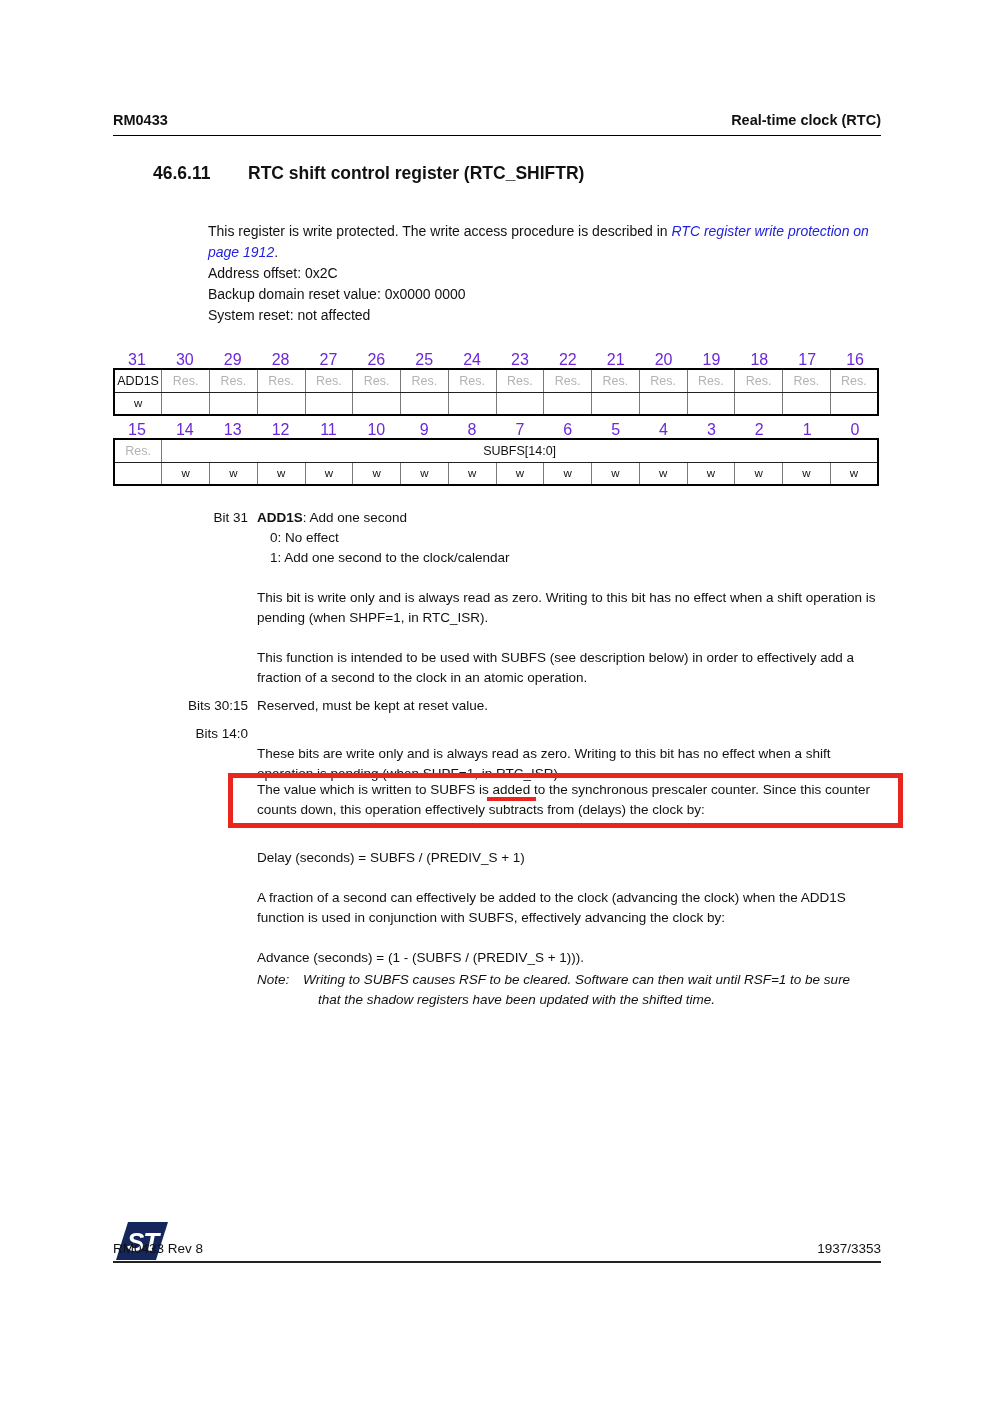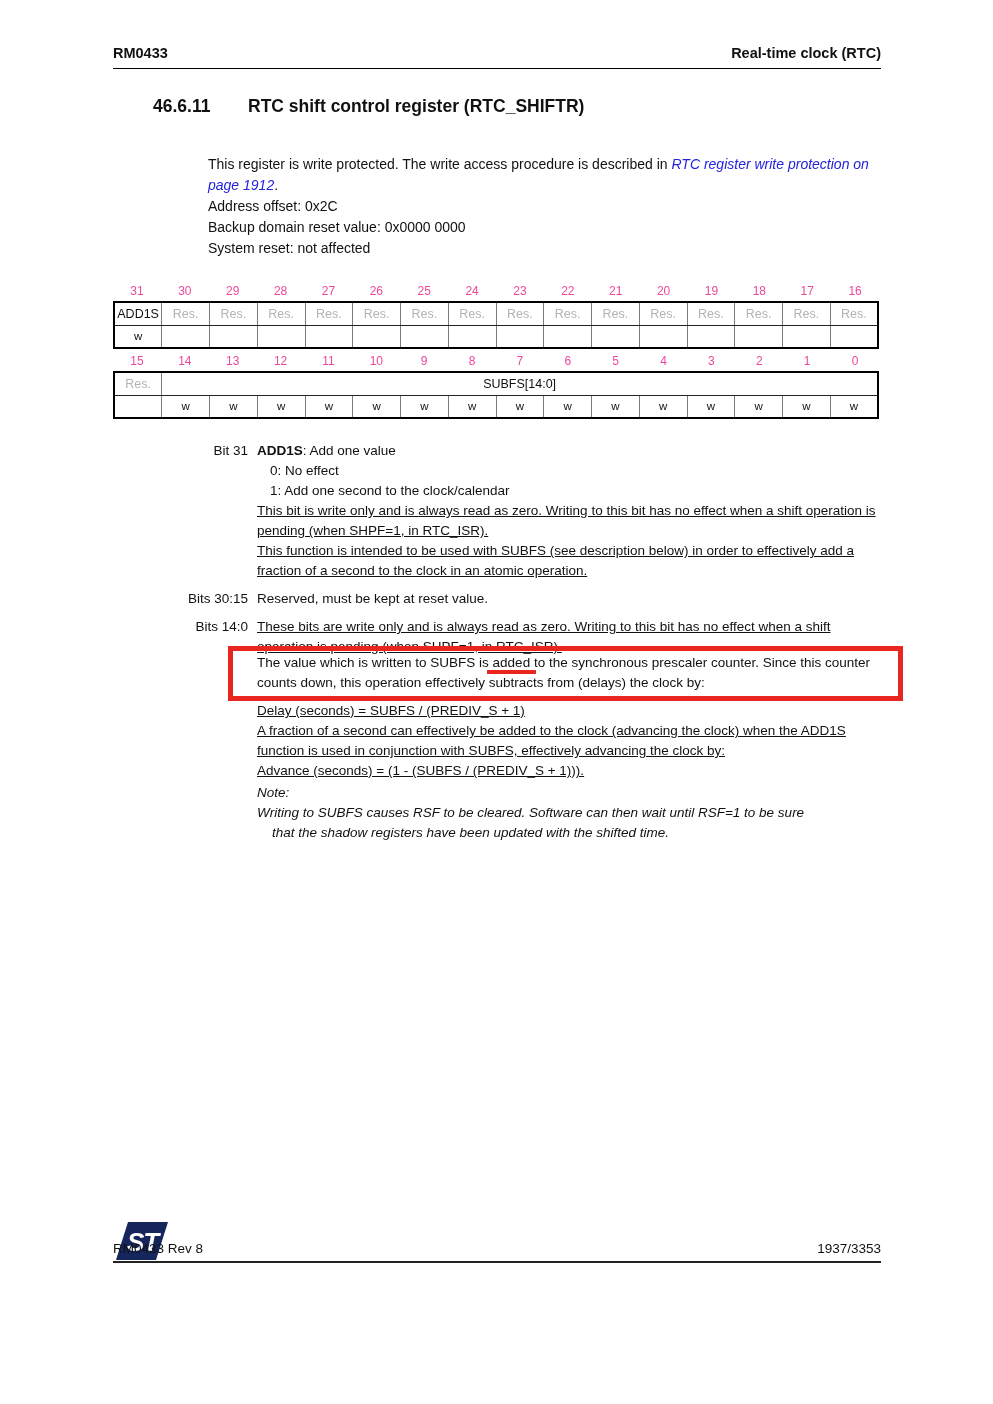--- a/index.html
+++ b/index.html
@@ -9,73 +9,73 @@
     font-family: "Liberation Sans", sans-serif;
     color: #111;
     position: relative;
     overflow: hidden;
   }
   .page { position: absolute; inset: 0; background: #fff; }
   .content { margin: 0 112px 0 113px; width: 768px; }
 
   
   .doc-header {
-    padding-top: 45px;
+    padding-top: 112px;
     display: flex; justify-content: space-between; align-items: flex-end;
     border-bottom: 1.5px solid #000;
     padding-bottom: 7px;
     font-size: 14.5px; font-weight: bold;
   }
 
   
   .section-heading { margin-top: 27px; display: flex; font-size: 17.5px; font-weight: bold; margin-left: 40px; }
   .section-heading .num { width: 95px; }
 
   
   .intro { margin-left: 95px; margin-top: 21px; font-size: 14px; line-height: 21px; }
   .intro .protect { width: 662px; margin-top: 37px; }
   .doc-link { color: #2222dd; font-style: italic; text-decoration: none; }
   .info-line { }
 
   
   .reg-block { margin-top: 25px; }
-  .bitnum-row { display: flex; width: 766px; height: 17px; font-size: 12px; color: #ec4899; }
+  .bitnum-row { display: flex; width: 766px; height: 17px; font-size: 16px; color: #6d28d9; }
   .bitnum-row .bitnum { flex: 1 1 0; text-align: center; }
   table.reg { border-collapse: collapse; table-layout: fixed; width: 766px; border: 2px solid #000; }
   table.reg td { border: 1px solid #7a7a7a; text-align: center; overflow: hidden; }
   table.reg tr.fields td { height: 23px; font-size: 12.5px; border-bottom: 1.4px solid #222; }
   table.reg tr.fields td.res { color: #b3b3b3; }
   table.reg tr.access td { height: 23px; font-size: 11.5px; }
   .reg-gap { height: 5px; }
 
   
   .descriptions { margin-top: 22px; font-size: 13.5px; line-height: 20px; }
   .desc-row { display: flex; margin-top: 8px; }
   .desc-row:first-child { margin-top: 0; }
   .desc-label { width: 135px; text-align: right; flex: none; }
   .desc-body { margin-left: 9px; width: 627px; }
   .fname { font-weight: bold; }
   .val-line { padding-left: 13px; }
-  .desc-para { margin-top: 0; text-decoration: underline; }
+  .desc-para { margin-top: 20px; }
 
   
   .red-box {
     border: 5px solid #e8251f;
     width: 675px;
     margin: -11px 0 0 -29px;
     padding: 2px 10px 3px 24px;
     position: relative; z-index: 2;
     background: transparent;
   }
   .red-underline {
     border-bottom: 4px solid #e8251f;
     padding: 0 6px; margin: 0 -6px;
   }
 
-  .note-row { display: flex; margin-top: 2px; font-style: italic; flex-direction: column; }
+  .note-row { display: flex; margin-top: 2px; font-style: italic; }
   .note-label { width: 46px; flex: none; }
   .note-text { width: 572px; padding-left: 15px; text-indent: -15px; }
 
   
   .doc-footer {
     position: absolute; left: 113px; right: 112px; top: 1221px; height: 42px;
     border-bottom: 2px solid #222;
     font-size: 13.5px;
   }
   .footer-logo { position: absolute; left: 2px; bottom: 0px; }
@@ -249,21 +249,21 @@
         </tbody>
           </table>
       </div>
     </div>
 
     <div class="descriptions">
 
       <div class="desc-row">
         <div class="desc-label">Bit 31</div>
         <div class="desc-body">
-          <div><span class="fname">ADD1S</span><span>: Add one value</span></div>
+          <div><span class="fname">ADD1S</span><span>: Add one second</span></div>
           <div class="val-line">0: No effect</div>
           <div class="val-line">1: Add one second to the clock/calendar</div>
           <div class="desc-para">This bit is write only and is always read as zero. Writing to this bit has no effect when a shift operation is pending (when SHPF=1, in RTC_ISR).</div>
           <div class="desc-para">This function is intended to be used with SUBFS (see description below) in order to effectively add a fraction of a second to the clock in an atomic operation.</div>
         </div>
       </div>
 
       <div class="desc-row">
         <div class="desc-label">Bits 30:15</div>
         <div class="desc-body">Reserved, must be kept at reset value.</div>

